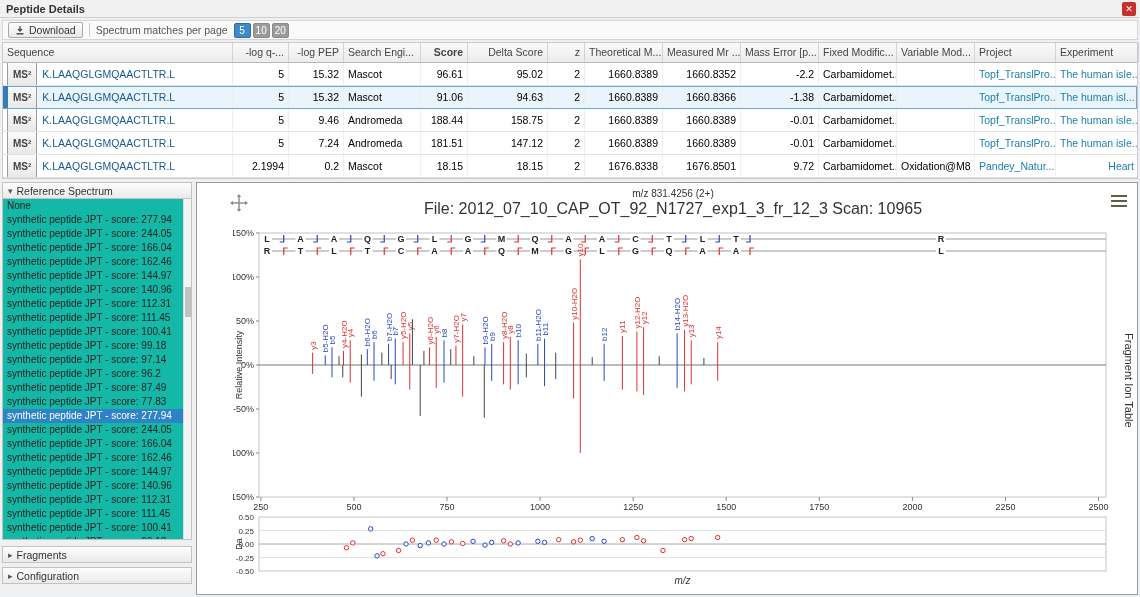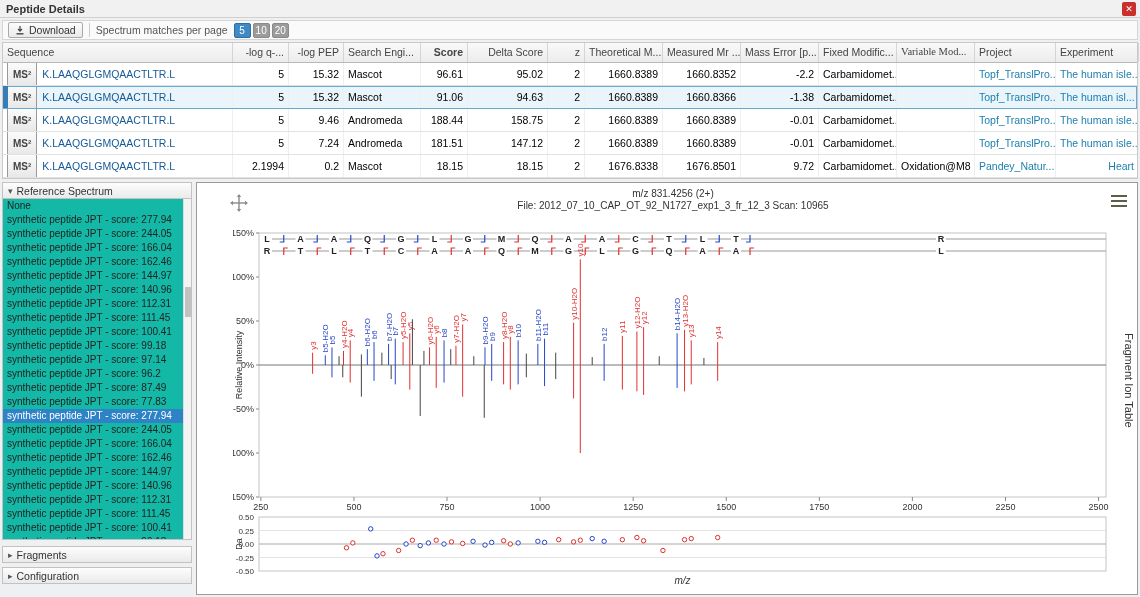--- a/index.html
+++ b/index.html
@@ -35,21 +35,21 @@
 .li{height:14px;line-height:13px;font-size:10px;color:#222;padding:0 4px;white-space:nowrap;overflow:hidden;cursor:pointer}
 .li.sel{background:#2e82c6;color:#fff}
 .sb{position:absolute;right:0;top:0;width:8px;height:100%;background:#f4f4f4;border-left:1px solid #ddd}
 .sb-thumb{position:absolute;left:1px;top:88px;width:6px;height:30px;background:#c2c2c2;cursor:pointer}
 .hdr-frag{position:absolute;left:0;top:364px;width:190px}
 .hdr-conf{position:absolute;left:0;top:385px;width:190px}
 .chart-panel{position:absolute;left:196px;top:182px;width:942px;height:413px;background:#fff;border:1px solid #9a9a9a}
 .chart-titles{position:absolute;left:36px;top:4px;width:880px;text-align:center;color:#333}
 .chart-titles .t1{font-size:11px;font-weight:bold}
 .chart-titles .t2{font-size:10px;margin-top:1px}
-.chart-titles .t3{font-size:10px;margin-top:1px}
+.chart-titles .t3{font-size:16px;margin-top:1px}
 .move-icon{position:absolute;left:32px;top:10px;width:20px;height:20px;cursor:pointer}
 .menu-icon{position:absolute;right:10px;top:12px;width:16px;height:12px;display:flex;flex-direction:column;justify-content:space-between;cursor:pointer}
 .menu-icon div{height:2px;background:#5e5e46}
 .fit-label{position:absolute;right:2px;top:150px;writing-mode:vertical-rl;font-size:11px;color:#333}
 #spec{position:absolute;left:36px;top:44px}
 svg{font-family:"Liberation Sans",sans-serif}
 </style>
 </head>
 <body>
 
@@ -81,21 +81,21 @@
       <div class="th num" style="width: 56px;">-log q-...</div>
       <div class="th num" style="width: 55px;">-log PEP</div>
       <div class="th" style="width: 77px;">Search Engi...</div>
       <div class="th num" style="width: 47px; font-weight: bold;">Score</div>
       <div class="th num" style="width: 80px;">Delta Score</div>
       <div class="th num" style="width: 37px;">z</div>
       <div class="th num" style="width: 78px;">Theoretical M...</div>
       <div class="th num" style="width: 78px;">Measured Mr ...</div>
       <div class="th num" style="width: 78px;">Mass Error [p...</div>
       <div class="th" style="width: 78px;">Fixed Modific...</div>
-      <div class="th" style="width: 78px; font-family: Liberation Serif, serif;">Variable Mod...</div>
+      <div class="th" style="width: 78px;">Variable Mod...</div>
       <div class="th" style="width: 81px;">Project</div>
       <div class="th" style="width: 83px;">Experiment</div>
     </div>
   <div>
       <div class="tr">
         <div class="td" style="width: 230px;">
           <button class="ms2">MS²</button>
           <a class="seq" href="#">K.LAAQGLGMQAACTLTR.L</a>
         </div>
         <div class="td num" style="width: 56px;">5</div>

